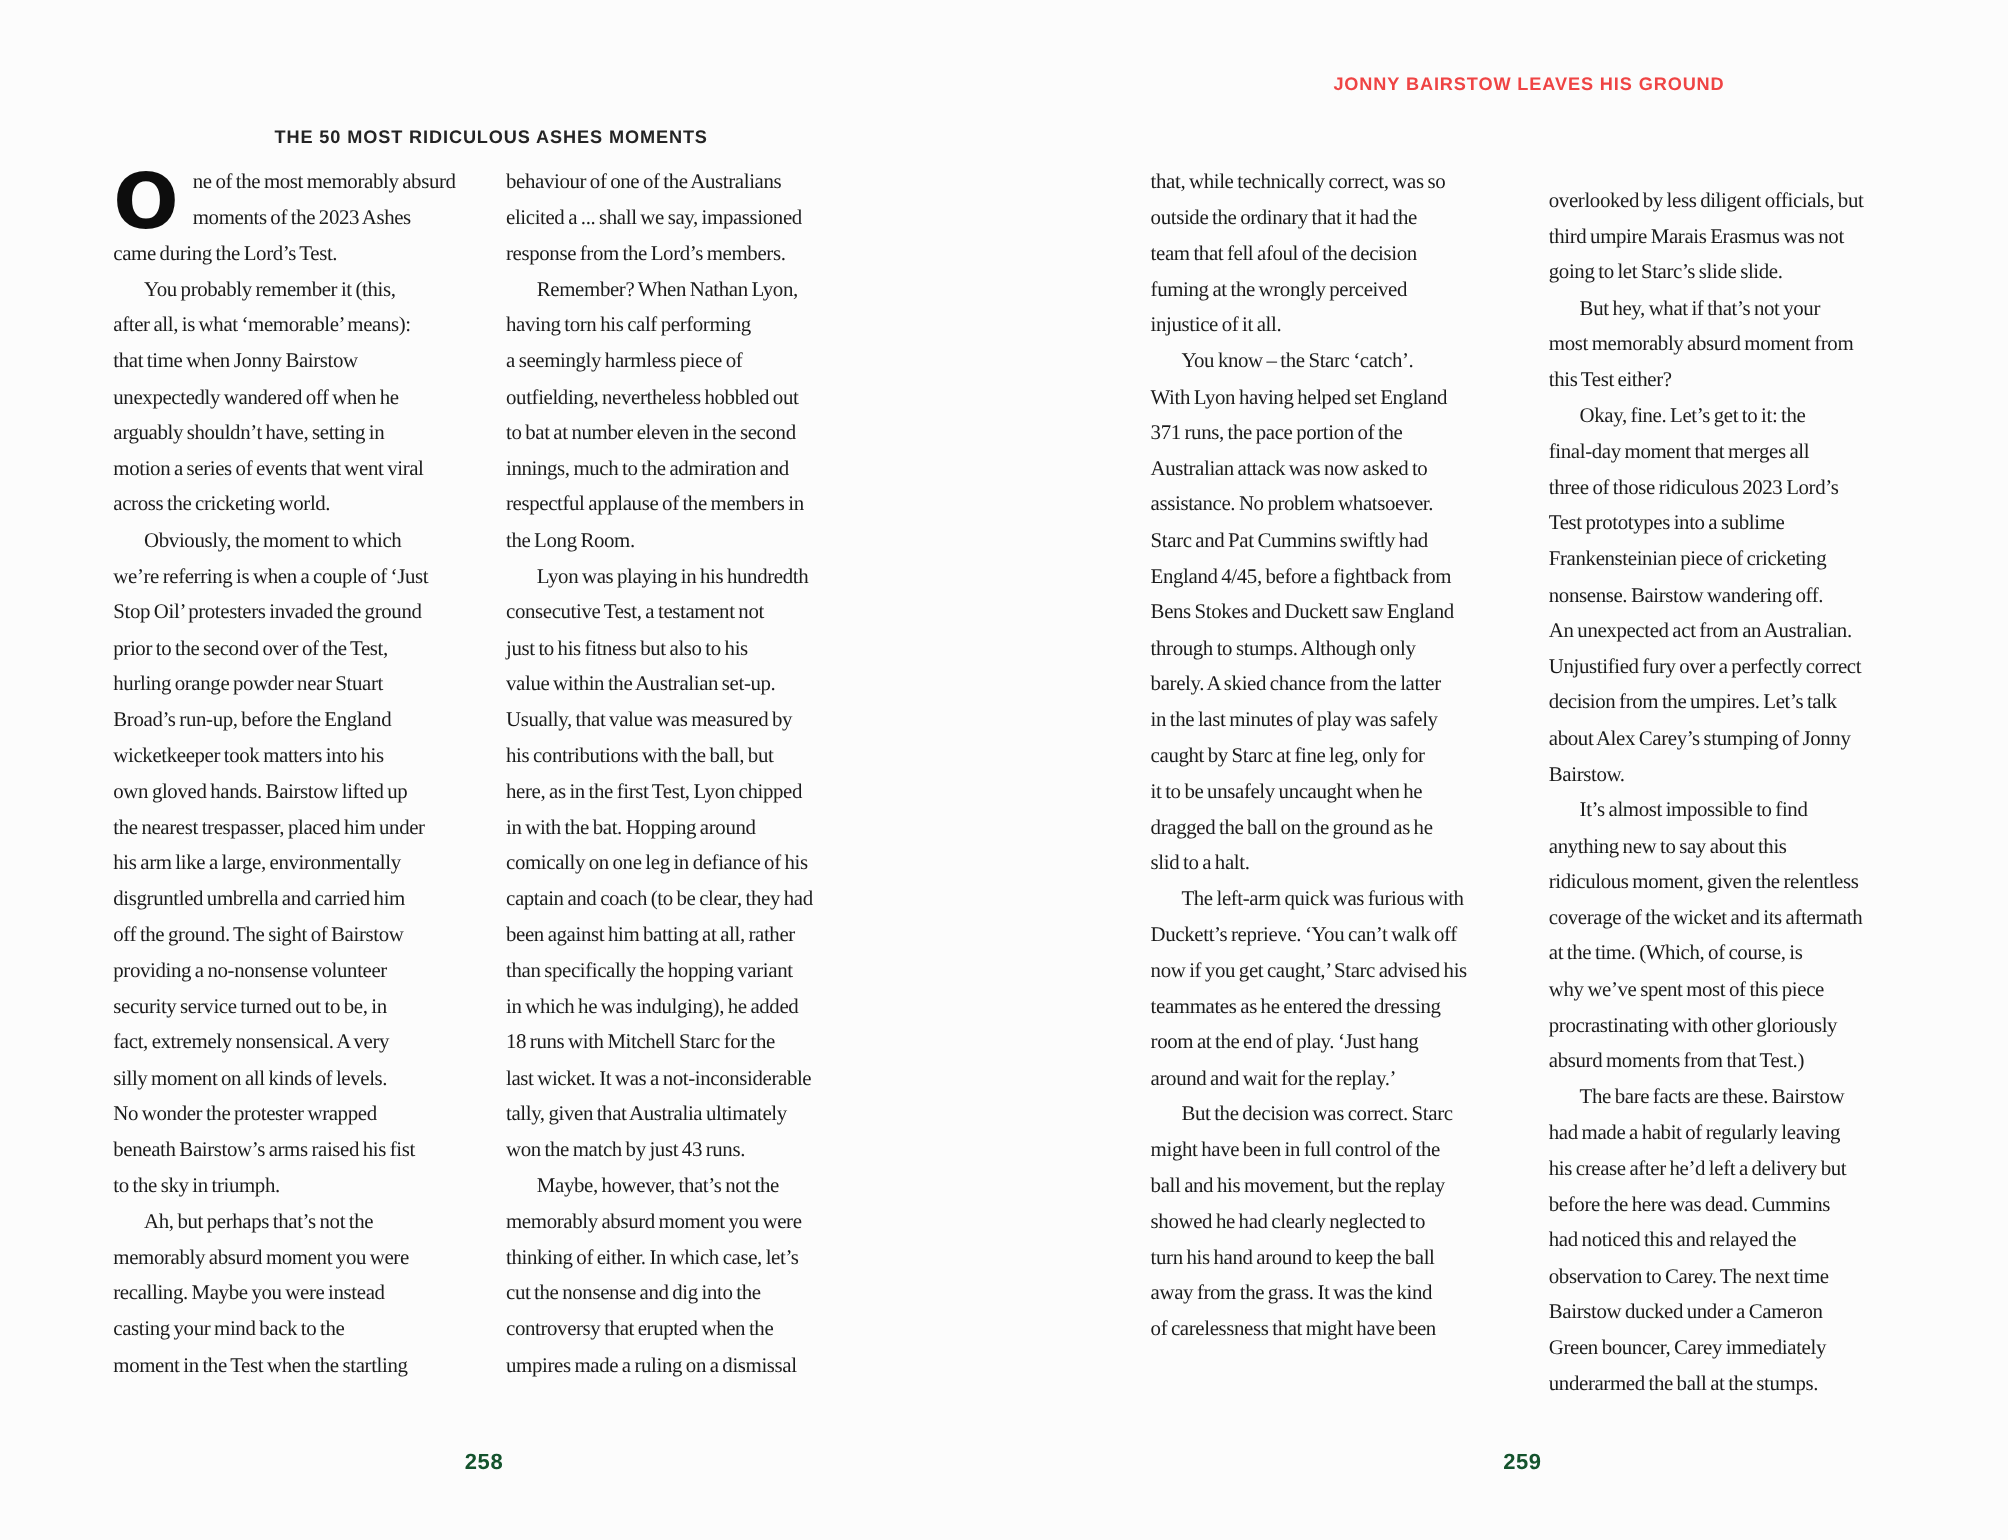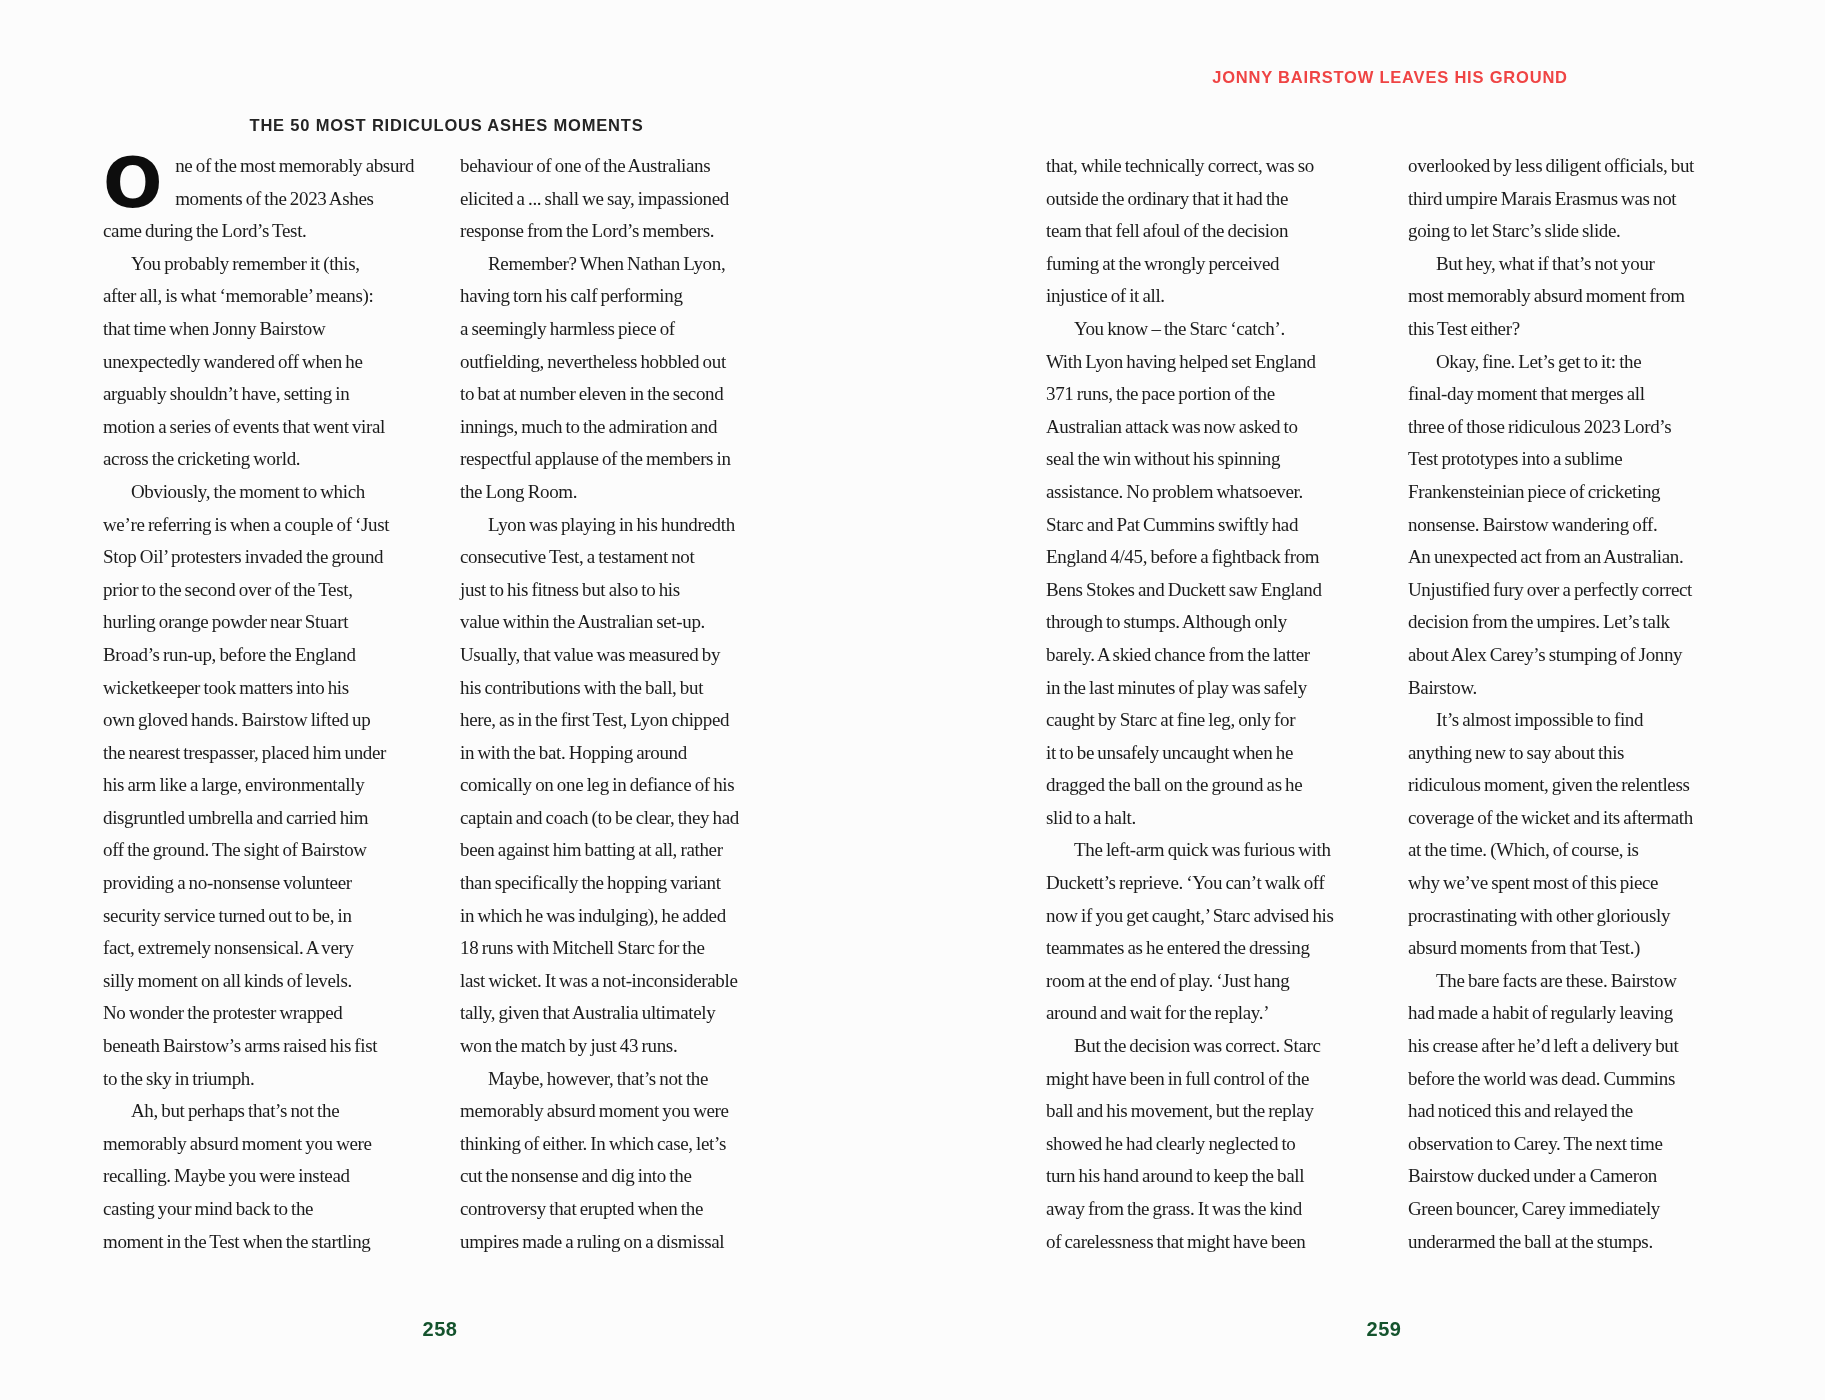--- a/index.html
+++ b/index.html
@@ -23,21 +23,21 @@
   #head-right { left:1046px; width:688px; color:#1d6b48; }
 
   .col {
     position:absolute; top:150px; width:332px;
     font-size:19px; line-height:32.6px;
     letter-spacing:-0.35px; word-spacing:-1px;
   }
   #col1 { left:103px; }
   #col2 { left:460px; }
   #col3 { left:1046px; }
-  #col4 { left:1408px; }
+  #col4 { left:1408px;margin-top:17px; }
 
   .col .line { white-space:nowrap; height:32.6px; }
   .para.indent .line:first-child { text-indent:28px; }
 
   .dropcap {
     float:left;
     font-family:"DejaVu Sans", sans-serif;
     font-weight:bold;
     font-size:70px;
     line-height:52px;
@@ -164,21 +164,20 @@
         <div class="line">outside the ordinary that it had the</div>
         <div class="line">team that fell afoul of the decision</div>
         <div class="line">fuming at the wrongly perceived</div>
         <div class="line">injustice of it all.</div>
       </div>
       <div class="para indent">
         <div class="line">You know – the Starc ‘catch’.</div>
         <div class="line">With Lyon having helped set England</div>
         <div class="line">371 runs, the pace portion of the</div>
         <div class="line">Australian attack was now asked to</div>
-        <div class="line">seal the win without his spinning</div>
         <div class="line">assistance. No problem whatsoever.</div>
         <div class="line">Starc and Pat Cummins swiftly had</div>
         <div class="line">England 4/45, before a fightback from</div>
         <div class="line">Bens Stokes and Duckett saw England</div>
         <div class="line">through to stumps. Although only</div>
         <div class="line">barely. A skied chance from the latter</div>
         <div class="line">in the last minutes of play was safely</div>
         <div class="line">caught by Starc at fine leg, only for</div>
         <div class="line">it to be unsafely uncaught when he</div>
         <div class="line">dragged the ball on the ground as he</div>
@@ -234,21 +233,21 @@
         <div class="line">coverage of the wicket and its aftermath</div>
         <div class="line">at the time. (Which, of course, is</div>
         <div class="line">why we’ve spent most of this piece</div>
         <div class="line">procrastinating with other gloriously</div>
         <div class="line">absurd moments from that Test.)</div>
       </div>
       <div class="para indent">
         <div class="line">The bare facts are these. Bairstow</div>
         <div class="line">had made a habit of regularly leaving</div>
         <div class="line">his crease after he’d left a delivery but</div>
-        <div class="line">before the world was dead. Cummins</div>
+        <div class="line">before the here was dead. Cummins</div>
         <div class="line">had noticed this and relayed the</div>
         <div class="line">observation to Carey. The next time</div>
         <div class="line">Bairstow ducked under a Cameron</div>
         <div class="line">Green bouncer, Carey immediately</div>
         <div class="line">underarmed the ball at the stumps.</div>
       </div>
     </div>
 
   <div id="pn-left" class="page-num">258</div>
 

